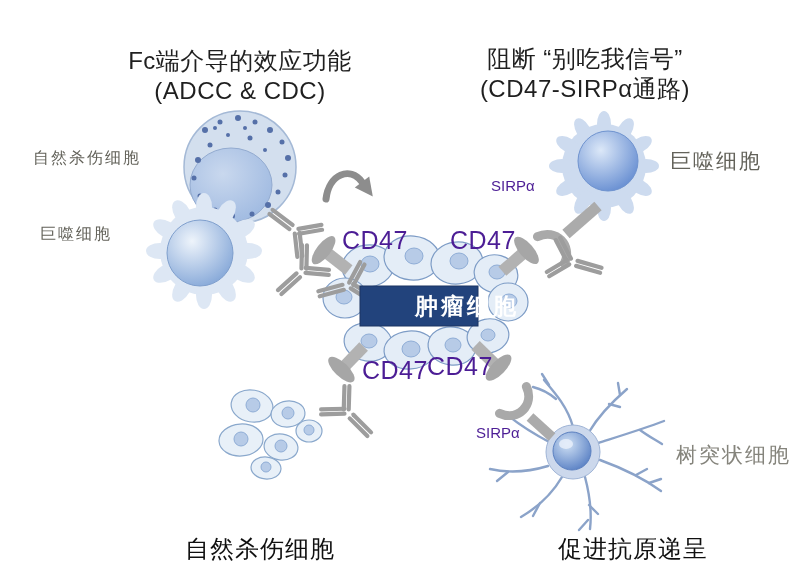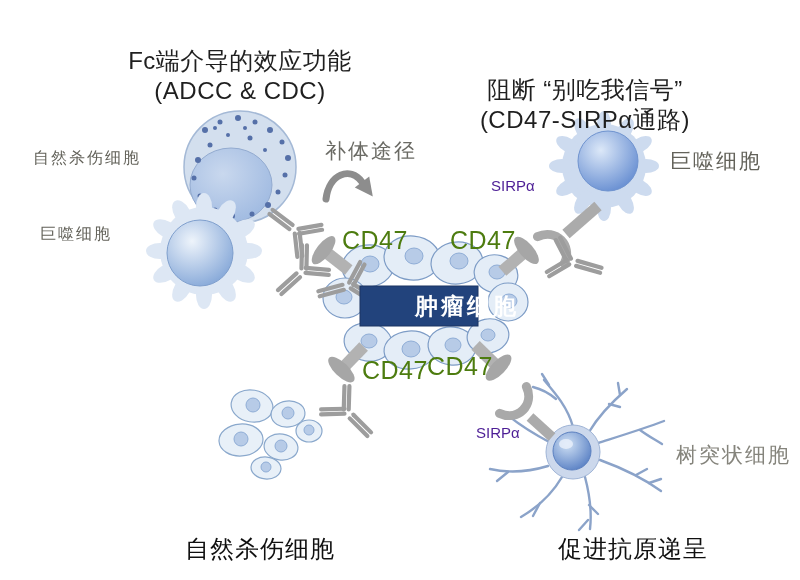--- a/index.html
+++ b/index.html
@@ -2,21 +2,21 @@
 <html><head>
 <meta charset="utf-8">
 <style>
   html,body{margin:0;padding:0;background:#ffffff;}
   #canvas{position:relative;width:800px;height:580px;background:#ffffff;overflow:hidden;
           font-family:"Liberation Sans",sans-serif;}
   #art{position:absolute;left:0;top:0;}
   .lbl{position:absolute;white-space:nowrap;}
   .title{font-size:24px;color:#1f1f1f;text-align:center;line-height:1.25;letter-spacing:.5px;}
   .serifzh{font-family:"DejaVu Serif",serif;color:#63625a;font-size:16px;letter-spacing:2px;}
-  .cd47{font-size:25px;color:#4d7c0f;letter-spacing:.5px;}
+  .cd47{font-size:25px;color:#4c1d95;letter-spacing:.5px;}
   .sirpa{font-size:15px;color:#4c1d95;}
   .caption{font-size:24px;color:#101010;letter-spacing:1px;font-weight:500;}
   .tumorbox{position:absolute;left:360px;top:286px;width:118px;height:40px;
             display:flex;align-items:center;justify-content:center;
             color:#ffffff;font-family:"DejaVu Serif",serif;font-weight:bold;
             font-size:23px;letter-spacing:3px;padding-left:48px;}
 </style>
 </head>
 <body>
 
@@ -220,28 +220,27 @@
   </g>
 
   <rect x="360" y="286" width="118" height="40" fill="#22437c" stroke="#1a3563" stroke-width="1"></rect>
 </svg>
 
 <div class="lbl title" style="left:95px;top:46px;width:290px;">
   <div>Fc端介导的效应功能</div>
   <div>(ADCC &amp; CDC)</div>
 </div>
 
-<div class="lbl title" style="left:440px;top:44px;width:290px;margin-top:31px;">
+<div class="lbl title" style="left:440px;top:44px;width:290px;">
   <div>阻断 “别吃我信号”</div>
   <div>(CD47-SIRPα通路)</div>
 </div>
 
 <div class="lbl serifzh" style="left:33px;top:148px;">自然杀伤细胞</div>
 <div class="lbl serifzh" style="left:40px;top:224px;">巨噬细胞</div>
-<div class="lbl serifzh" style="left:325px;top:137px;font-size:21px;color:#6a6a64;">补体途径</div>
 <div class="lbl serifzh" style="left:670px;top:147px;font-size:21px;">巨噬细胞</div>
 <div class="lbl serifzh" style="left:648px;top:441px;font-size:21px;color:#85847c;margin-left:28px;">树突状细胞</div>
 
 <div class="lbl cd47" style="left:342px;top:226px;">CD47</div>
 <div class="lbl cd47" style="left:450px;top:226px;">CD47</div>
 <div class="lbl cd47" style="left:362px;top:356px;">CD47</div>
 <div class="lbl cd47" style="left:427px;top:352px;">CD47</div>
 
 <div class="lbl sirpa" style="left:491px;top:177px;">SIRPα</div>
 <div class="lbl sirpa" style="left:476px;top:424px;">SIRPα</div>

